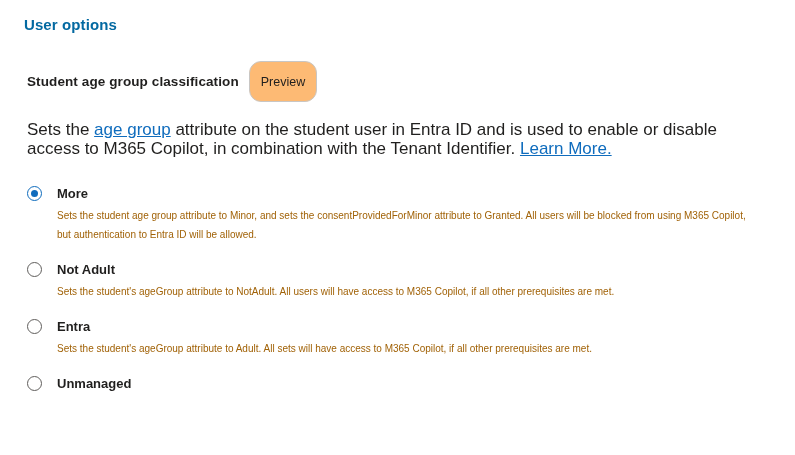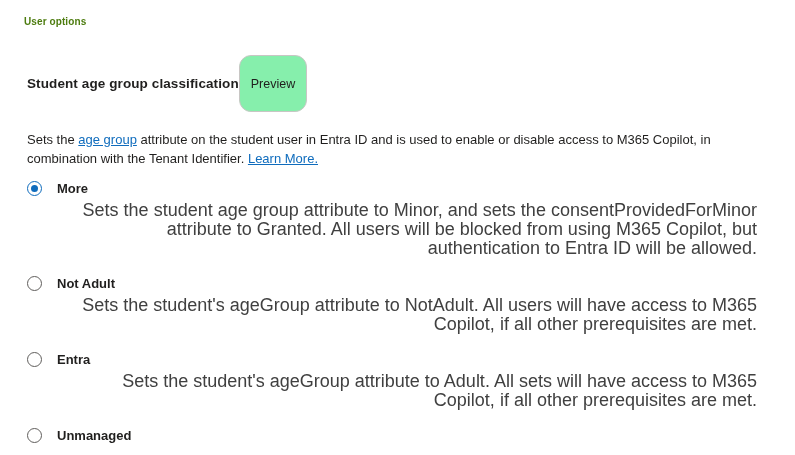--- a/index.html
+++ b/index.html
@@ -16,59 +16,60 @@
   }
   .page {
     position: relative;
     width: 795px;
     height: 455px;
     overflow: hidden;
     box-sizing: border-box;
     padding: 16px 24px 0 24px;
   }
   .section-title {
-    font-size: 10px;
+    font-size: 15px;
     font-weight: bold;
-    color: #4d7c0f;
+    color: #0369a1;
     margin: 0 0 28px 0;
     letter-spacing: 0.1px;
   }
   .sub-block {
     padding-left: 3px;
   }
   .setting-header {
     display: flex;
     align-items: center;
+    gap: 10px;
     margin-bottom: 18px;
   }
   .setting-title {
     font-size: 13.5px;
     font-weight: bold;
     color: #201f1e;
     letter-spacing: 0.1px;
   }
   .preview-badge {
     display: inline-flex;
     align-items: center;
     justify-content: center;
     height: 23px;
-    padding: 16px 11px;
+    padding: 8px 11px;
     border: 1px solid #c8c6c4;
     border-radius: 12px;
     font-size: 12.5px;
     color: #201f1e;
-    background: #86efac;
+    background: #fdba74;
     white-space: nowrap;
   }
   .description {
-    font-size: 13px;
+    font-size: 17px;
     line-height: 19px;
     color: #201f1e;
     max-width: 730px;
-    margin-bottom: 12px;
+    margin-bottom: 27px;
   }
   .link {
     color: #0f6cbd;
     text-decoration: underline;
     cursor: pointer;
   }
   .options {
     display: block;
   }
   .option {
@@ -108,25 +109,24 @@
   }
   .option-label {
     font-size: 13px;
     font-weight: bold;
     color: #201f1e;
     line-height: 17px;
     margin-bottom: 4px;
     cursor: pointer;
   }
   .option-desc {
-    font-size: 18px;
+    font-size: 10px;
     line-height: 19px;
-    color: #404040;
+    color: #a16207;
     max-width: 700px;
-    text-align: right;
   }
 </style>
 </head>
 <body>
 
 <div class="page">
 
   <div class="section-title">User options</div>
 
   <div class="sub-block">

